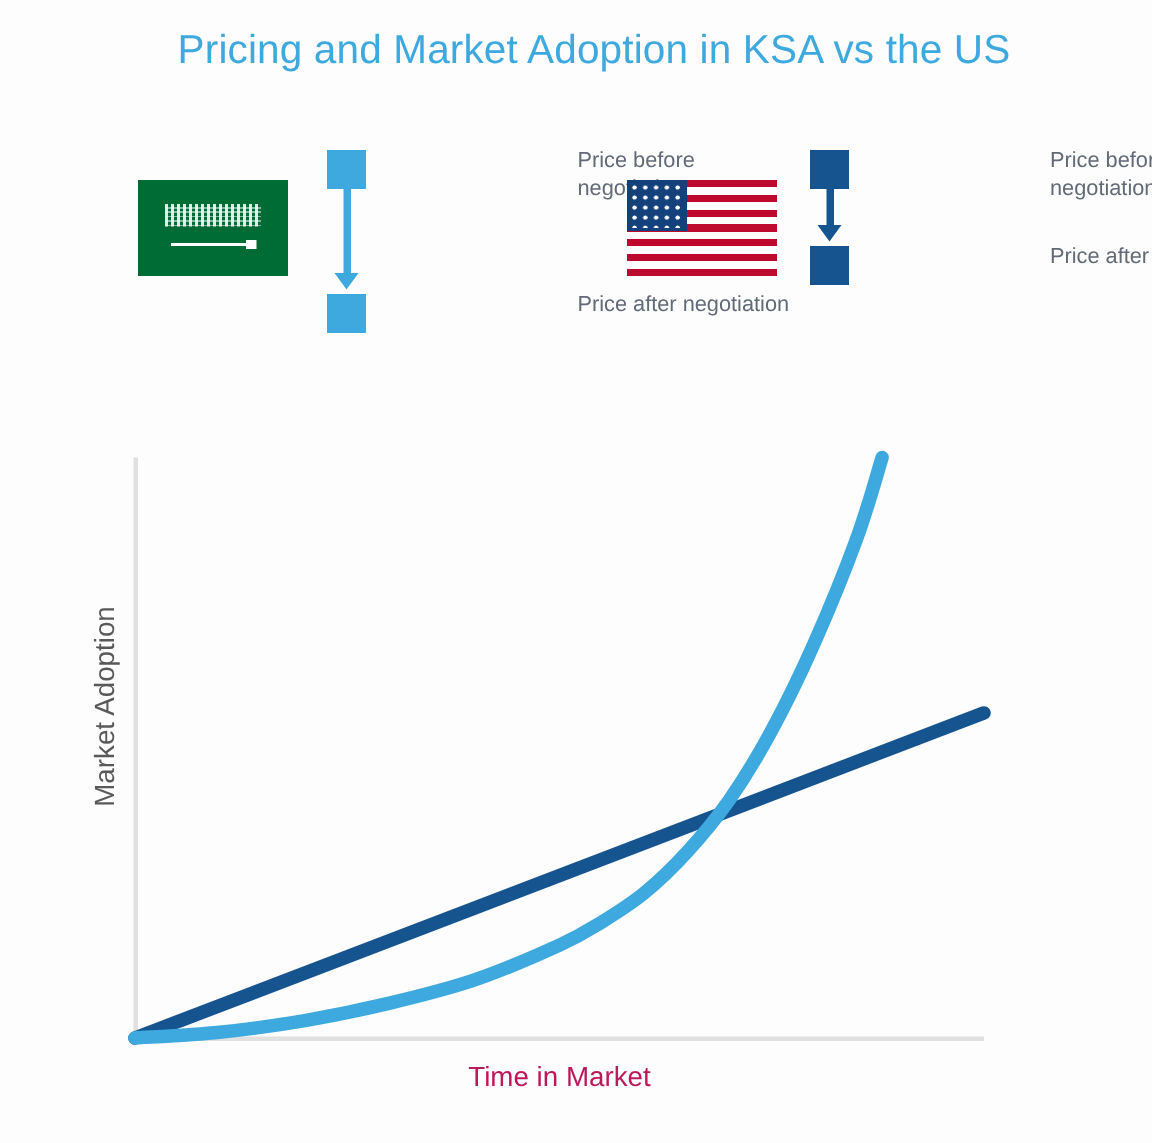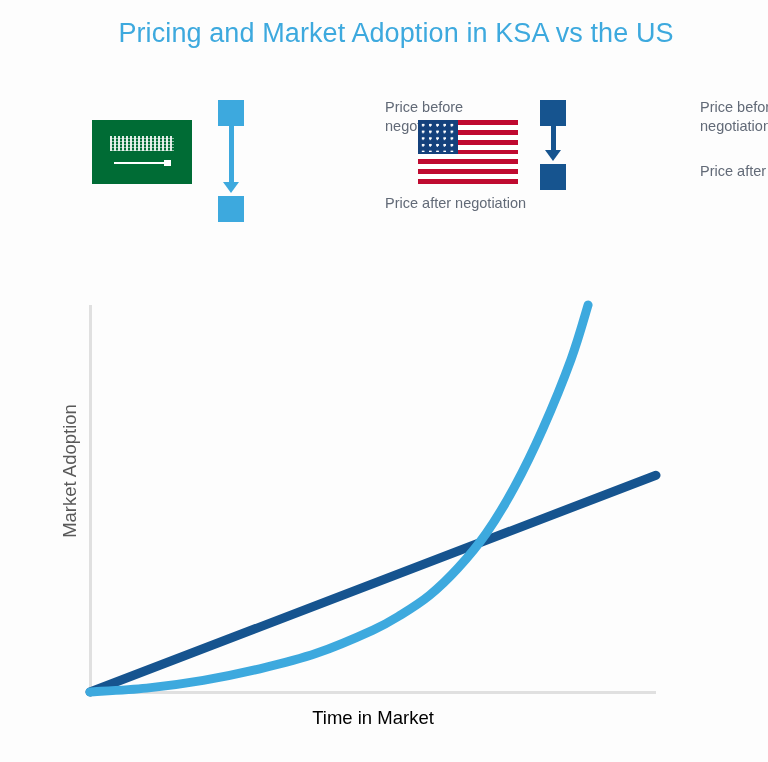--- a/index.html
+++ b/index.html
@@ -187,21 +187,21 @@
     color: #595959;
     white-space: nowrap;
   }
   .axis-title-x {
     position: absolute;
     left: 90px;
     top: 707px;
     width: 566px;
     text-align: center;
     font-size: 18.5px;
-    color: #000000;
+    color: #be185d;
     white-space: nowrap;
   }
 </style>
 </head>
 <body>
 
 <div class="page">
 
   <div class="title">Pricing and Market Adoption in KSA vs the US</div>
 

